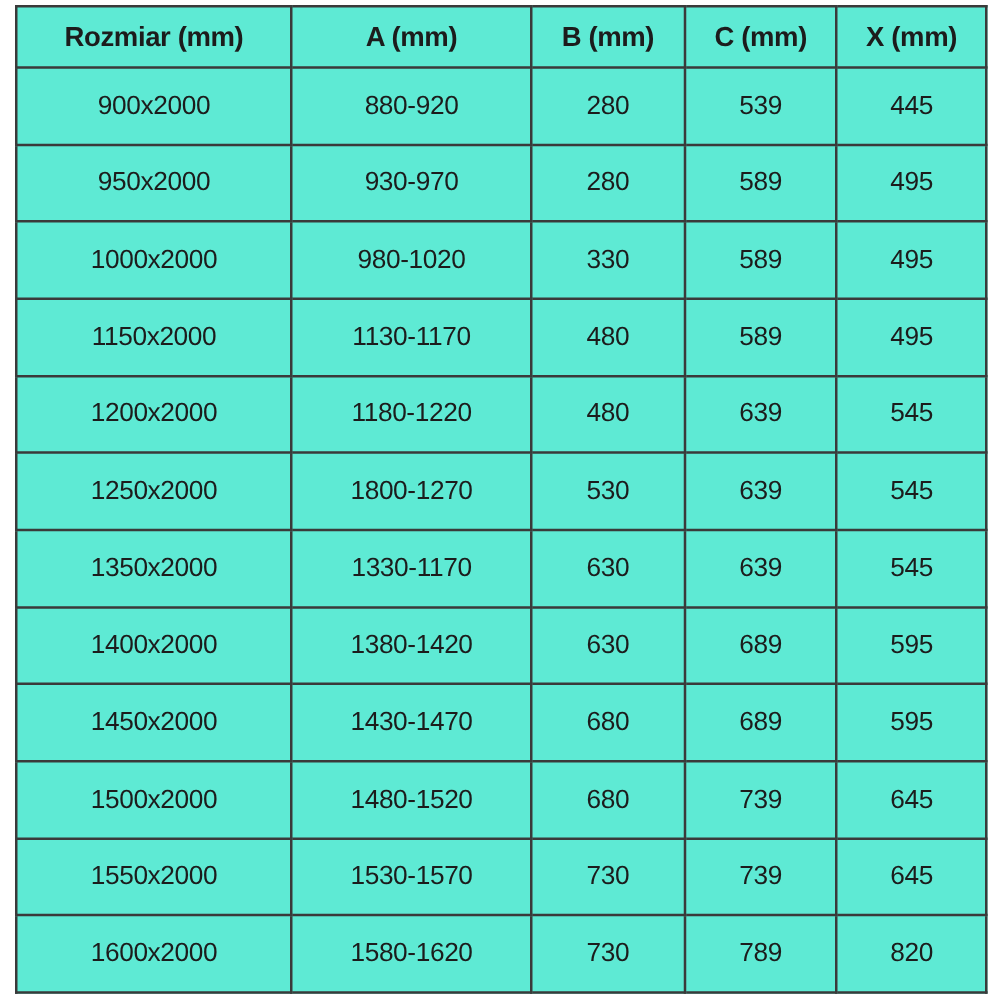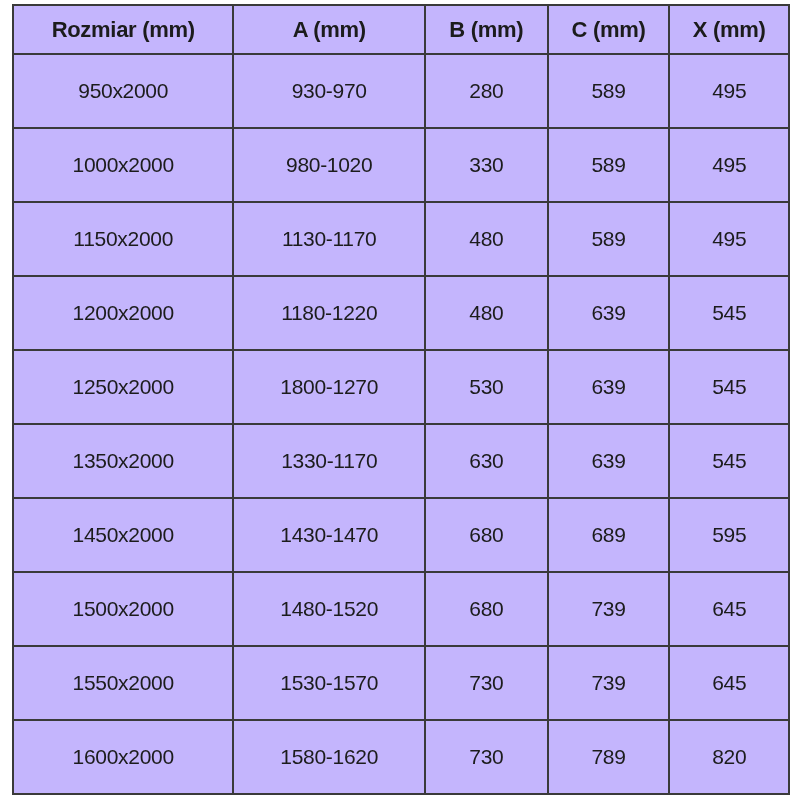--- a/index.html
+++ b/index.html
@@ -15,21 +15,21 @@
     height: 800px;
     background: #ffffff;
     box-sizing: border-box;
     padding: 4px 10px 5px 12px;
   }
   table.spec-table {
     border-collapse: collapse;
     table-layout: fixed;
     width: 778px;
     height: 791px;
-    background: #c4b5fd;
+    background: #5eead4;
   }
   table.spec-table col.c0 { width: 28.4%; }
   table.spec-table col.c1 { width: 24.7%; }
   table.spec-table col.c2 { width: 15.8%; }
   table.spec-table col.c3 { width: 15.7%; }
   table.spec-table col.c4 { width: 15.4%; }
   table.spec-table th,
   table.spec-table td {
     border: 2px solid #3a3a3a;
     text-align: center;
@@ -66,20 +66,27 @@
       <tr>
         <th>Rozmiar (mm)</th>
         <th>A (mm)</th>
         <th>B (mm)</th>
         <th>C (mm)</th>
         <th>X (mm)</th>
       </tr>
     </thead>
     <tbody>
       <tr>
+        <td>900x2000</td>
+        <td>880-920</td>
+        <td>280</td>
+        <td>539</td>
+        <td>445</td>
+      </tr>
+      <tr>
         <td>950x2000</td>
         <td>930-970</td>
         <td>280</td>
         <td>589</td>
         <td>495</td>
       </tr>
       <tr>
         <td>1000x2000</td>
         <td>980-1020</td>
         <td>330</td>
@@ -108,20 +115,27 @@
         <td>545</td>
       </tr>
       <tr>
         <td>1350x2000</td>
         <td>1330-1170</td>
         <td>630</td>
         <td>639</td>
         <td>545</td>
       </tr>
       <tr>
+        <td>1400x2000</td>
+        <td>1380-1420</td>
+        <td>630</td>
+        <td>689</td>
+        <td>595</td>
+      </tr>
+      <tr>
         <td>1450x2000</td>
         <td>1430-1470</td>
         <td>680</td>
         <td>689</td>
         <td>595</td>
       </tr>
       <tr>
         <td>1500x2000</td>
         <td>1480-1520</td>
         <td>680</td>

